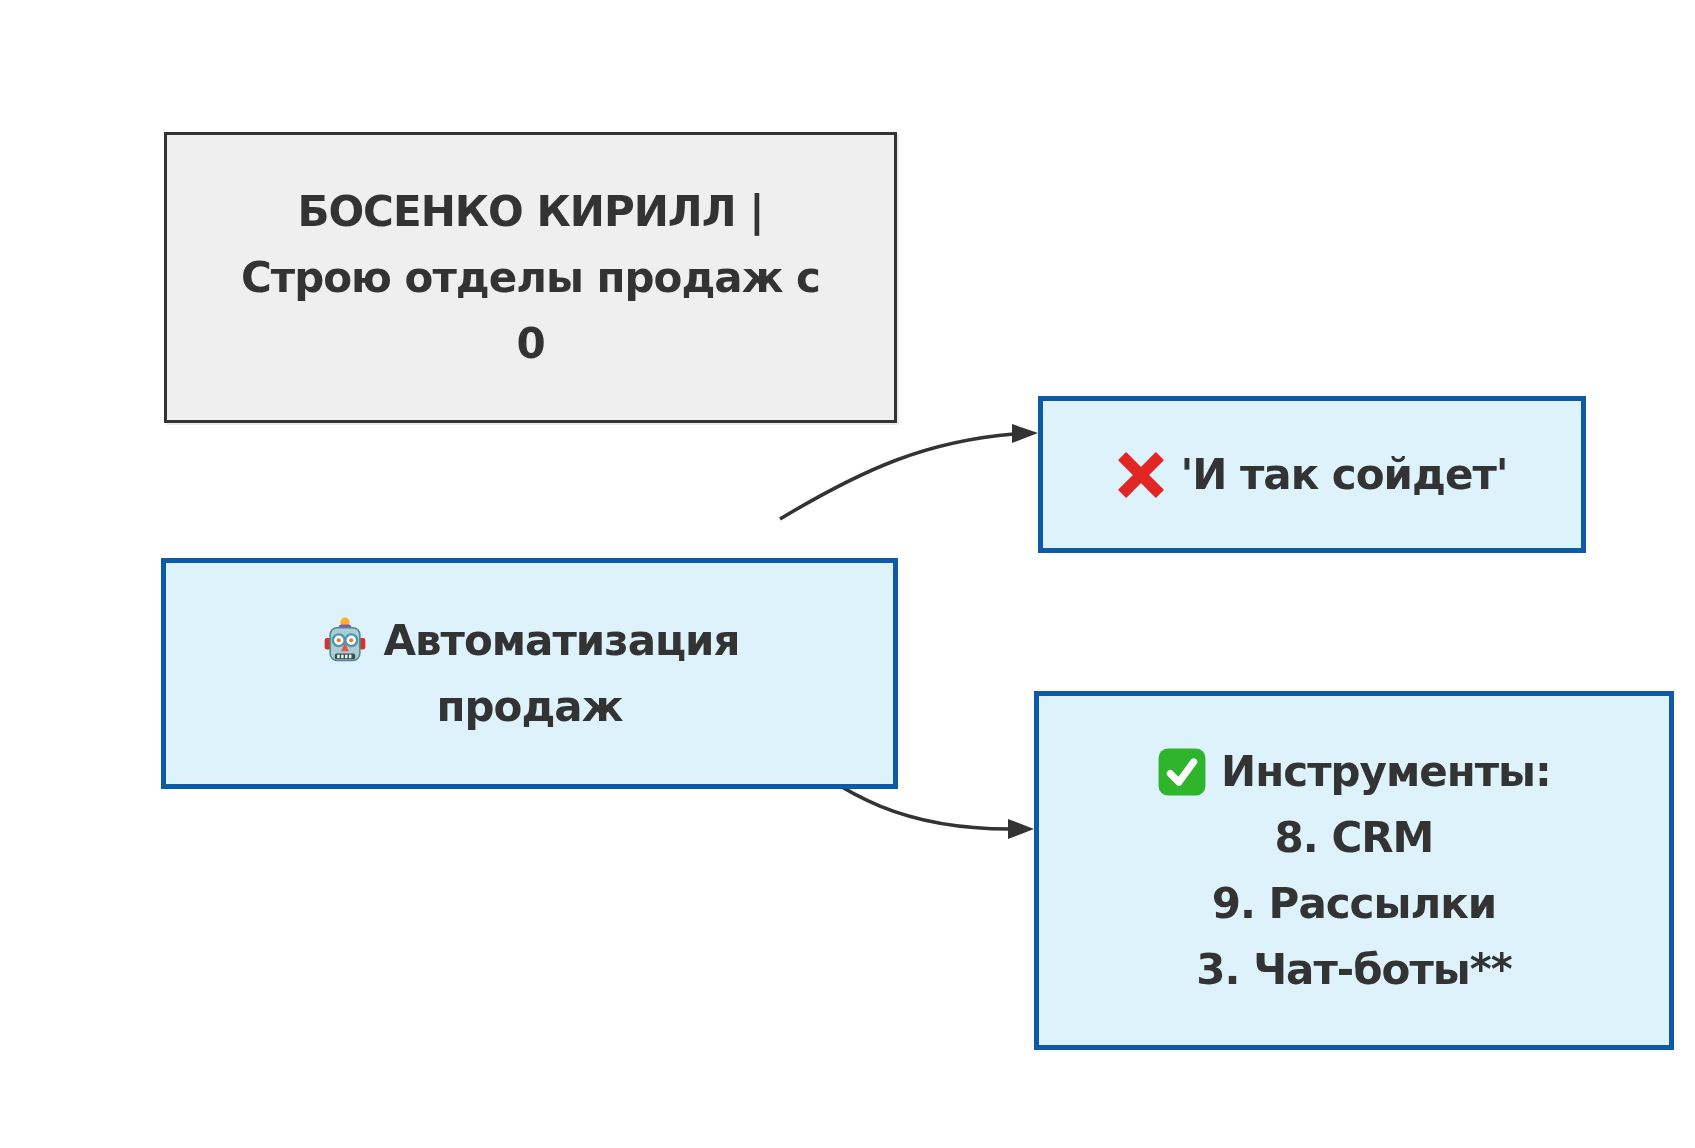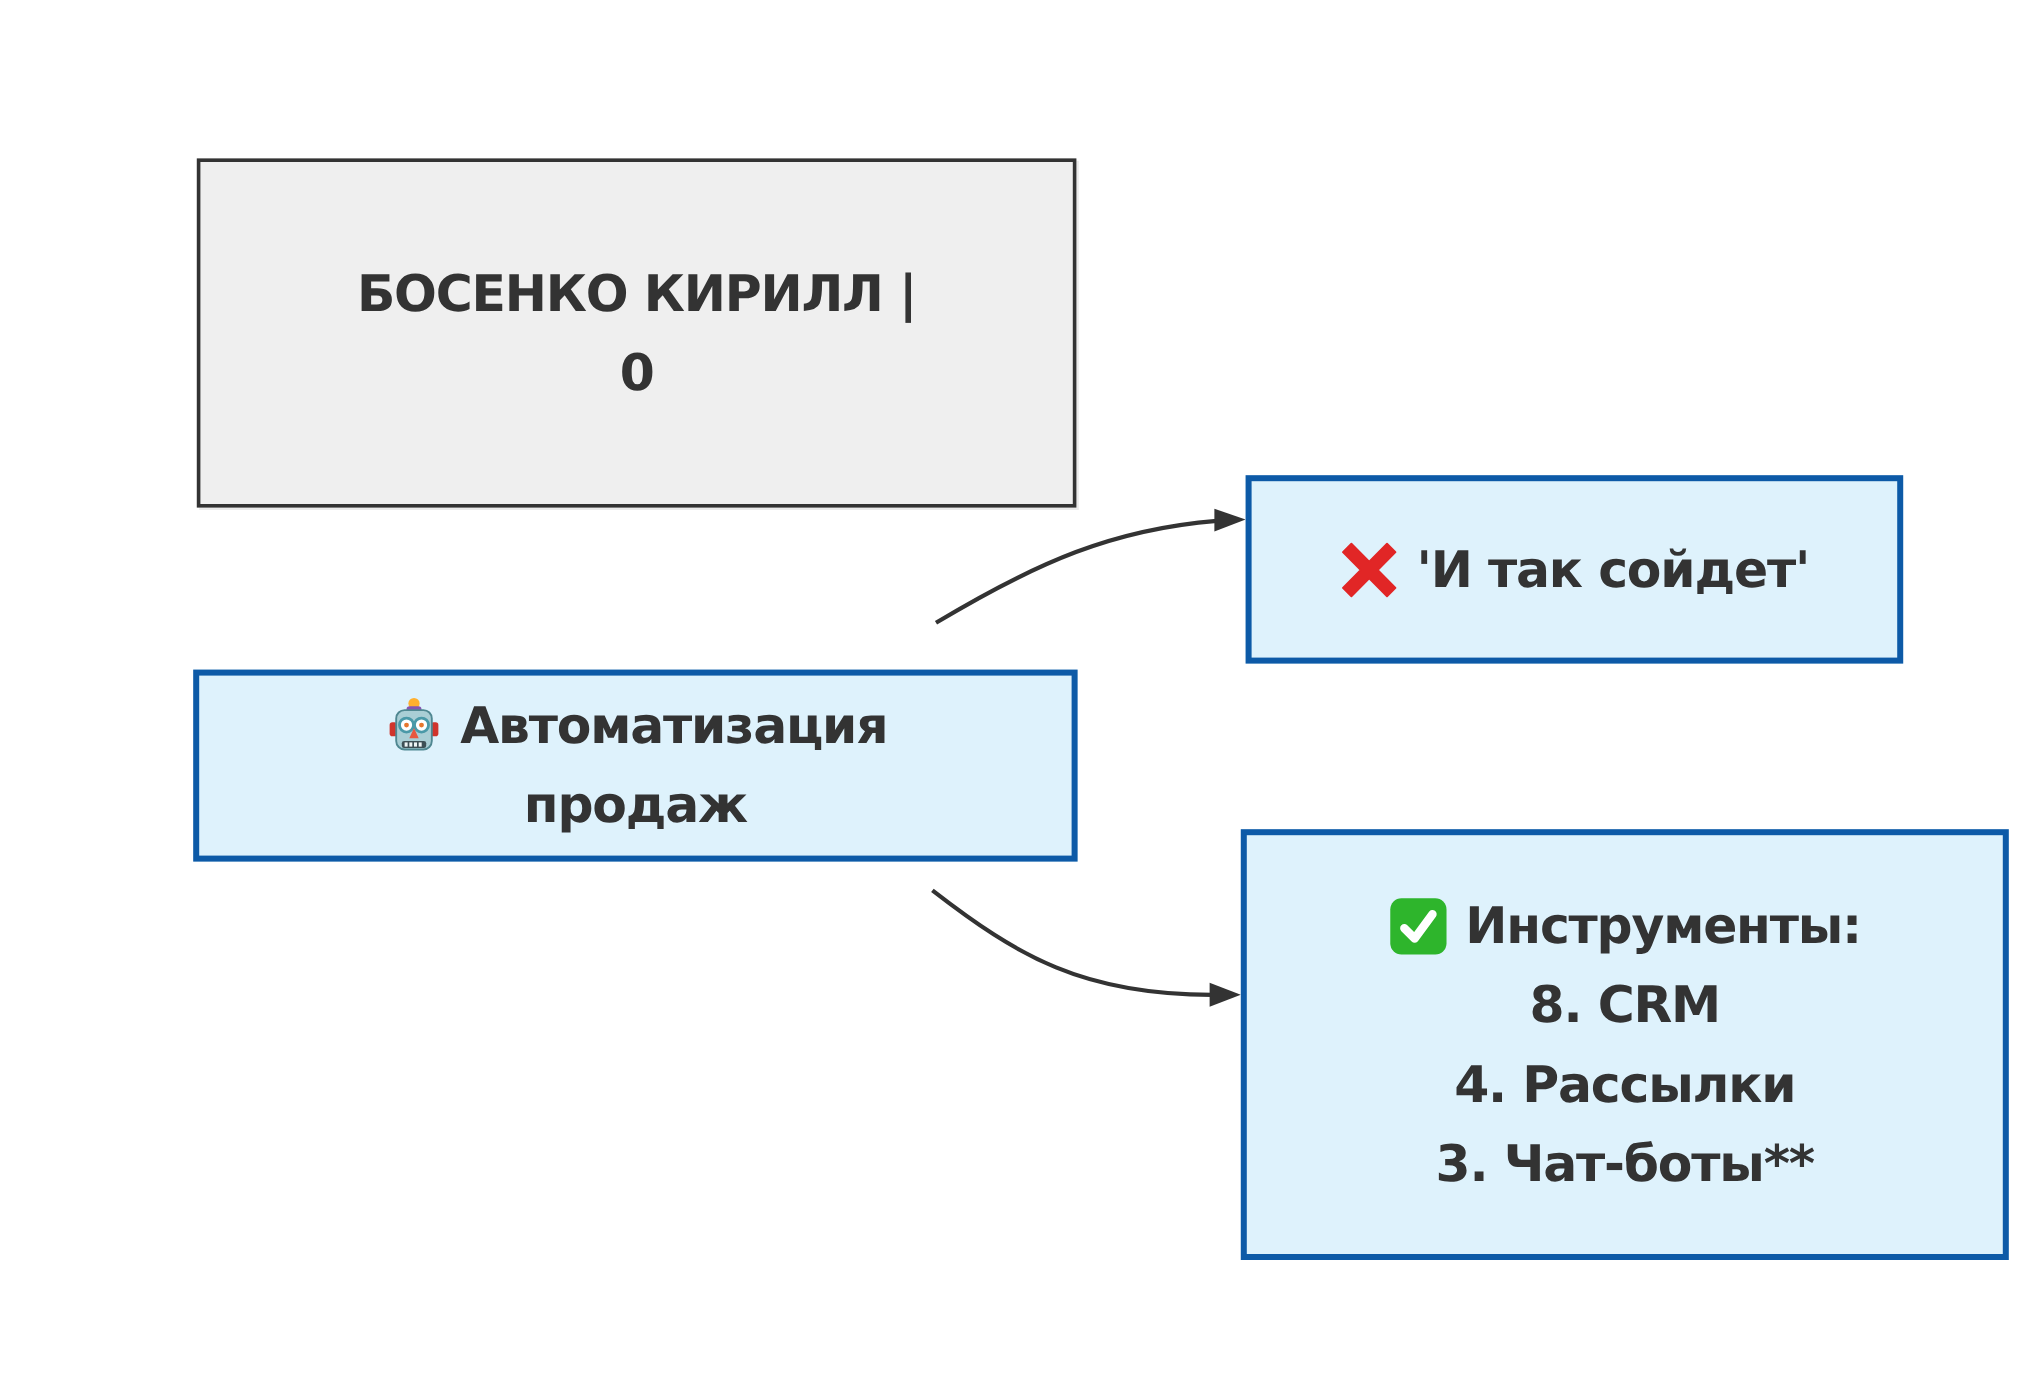--- a/index.html
+++ b/index.html
@@ -28,21 +28,21 @@
   .node--gray {
     background: #efefef;
     border: 3px solid #333333;
     box-shadow: 2px 2px 0 rgba(0,0,0,0.08);
   }
   .node--blue {
     background: #def2fc;
     border: 5px solid #0d5aa7;
   }
   #profile    { left: 164px;  top: 92px;  width: 733px; height: 291px; }
-  #automation { left: 161px;  top: 518px; width: 737px; height: 160px; }
+  #automation { left: 161px;  top: 518px; width: 737px; height: 231px; }
   #careless   { left: 1038px; top: 356px; width: 548px; height: 157px; }
   #tools      { left: 1034px; top: 651px; width: 640px; height: 359px; }
   .line {
     display: flex;
     align-items: center;
     justify-content: center;
     gap: 14px;
     min-height: 66px;
   }
   .emoji { display: inline-flex; width: 50px; height: 50px; flex: 0 0 auto; }
@@ -65,20 +65,21 @@
     <polygon points="1012,424 1038,433 1012,443"></polygon>
   </g>
   <g>
     <path d="M 777 742 C 848 797, 903 829, 1010 829"></path>
     <polygon points="1008,819 1034,829 1008,839"></polygon>
   </g>
 </svg>
 
 <div id="profile" class="node node--gray">
   <div class="line">БОСЕНКО КИРИЛЛ |</div>
+  <div class="line">Строю отделы продаж с</div>
   <div class="line">0</div>
 </div>
 
 <div id="automation" class="node node--blue">
   <div class="line">
     <span class="emoji">
       <svg viewBox="0 0 64 64">
         <circle cx="32" cy="8" r="6" fill="#ffb02e"></circle>
         <rect x="24" y="11" width="16" height="7" rx="3.5" fill="#8456b0"></rect>
         <rect x="6" y="28" width="8" height="15" rx="3" fill="#d0342c"></rect>
@@ -116,15 +117,15 @@
   <div class="line">
     <span class="emoji">
       <svg viewBox="0 0 64 64">
         <rect x="2" y="2" width="60" height="60" rx="12" fill="#2eb52c"></rect>
         <path d="M17 34 L28 45 L47 19" stroke="#ffffff" stroke-width="9" fill="none" stroke-linecap="round" stroke-linejoin="round"></path>
       </svg>
     </span>
     <span>Инструменты:</span>
   </div>
   <div class="line">8. CRM</div>
-  <div class="line">4. Рассылки</div>
+  <div class="line">9. Рассылки</div>
   <div class="line">3. Чат-боты**</div>
 </div>
 
 </body></html>

